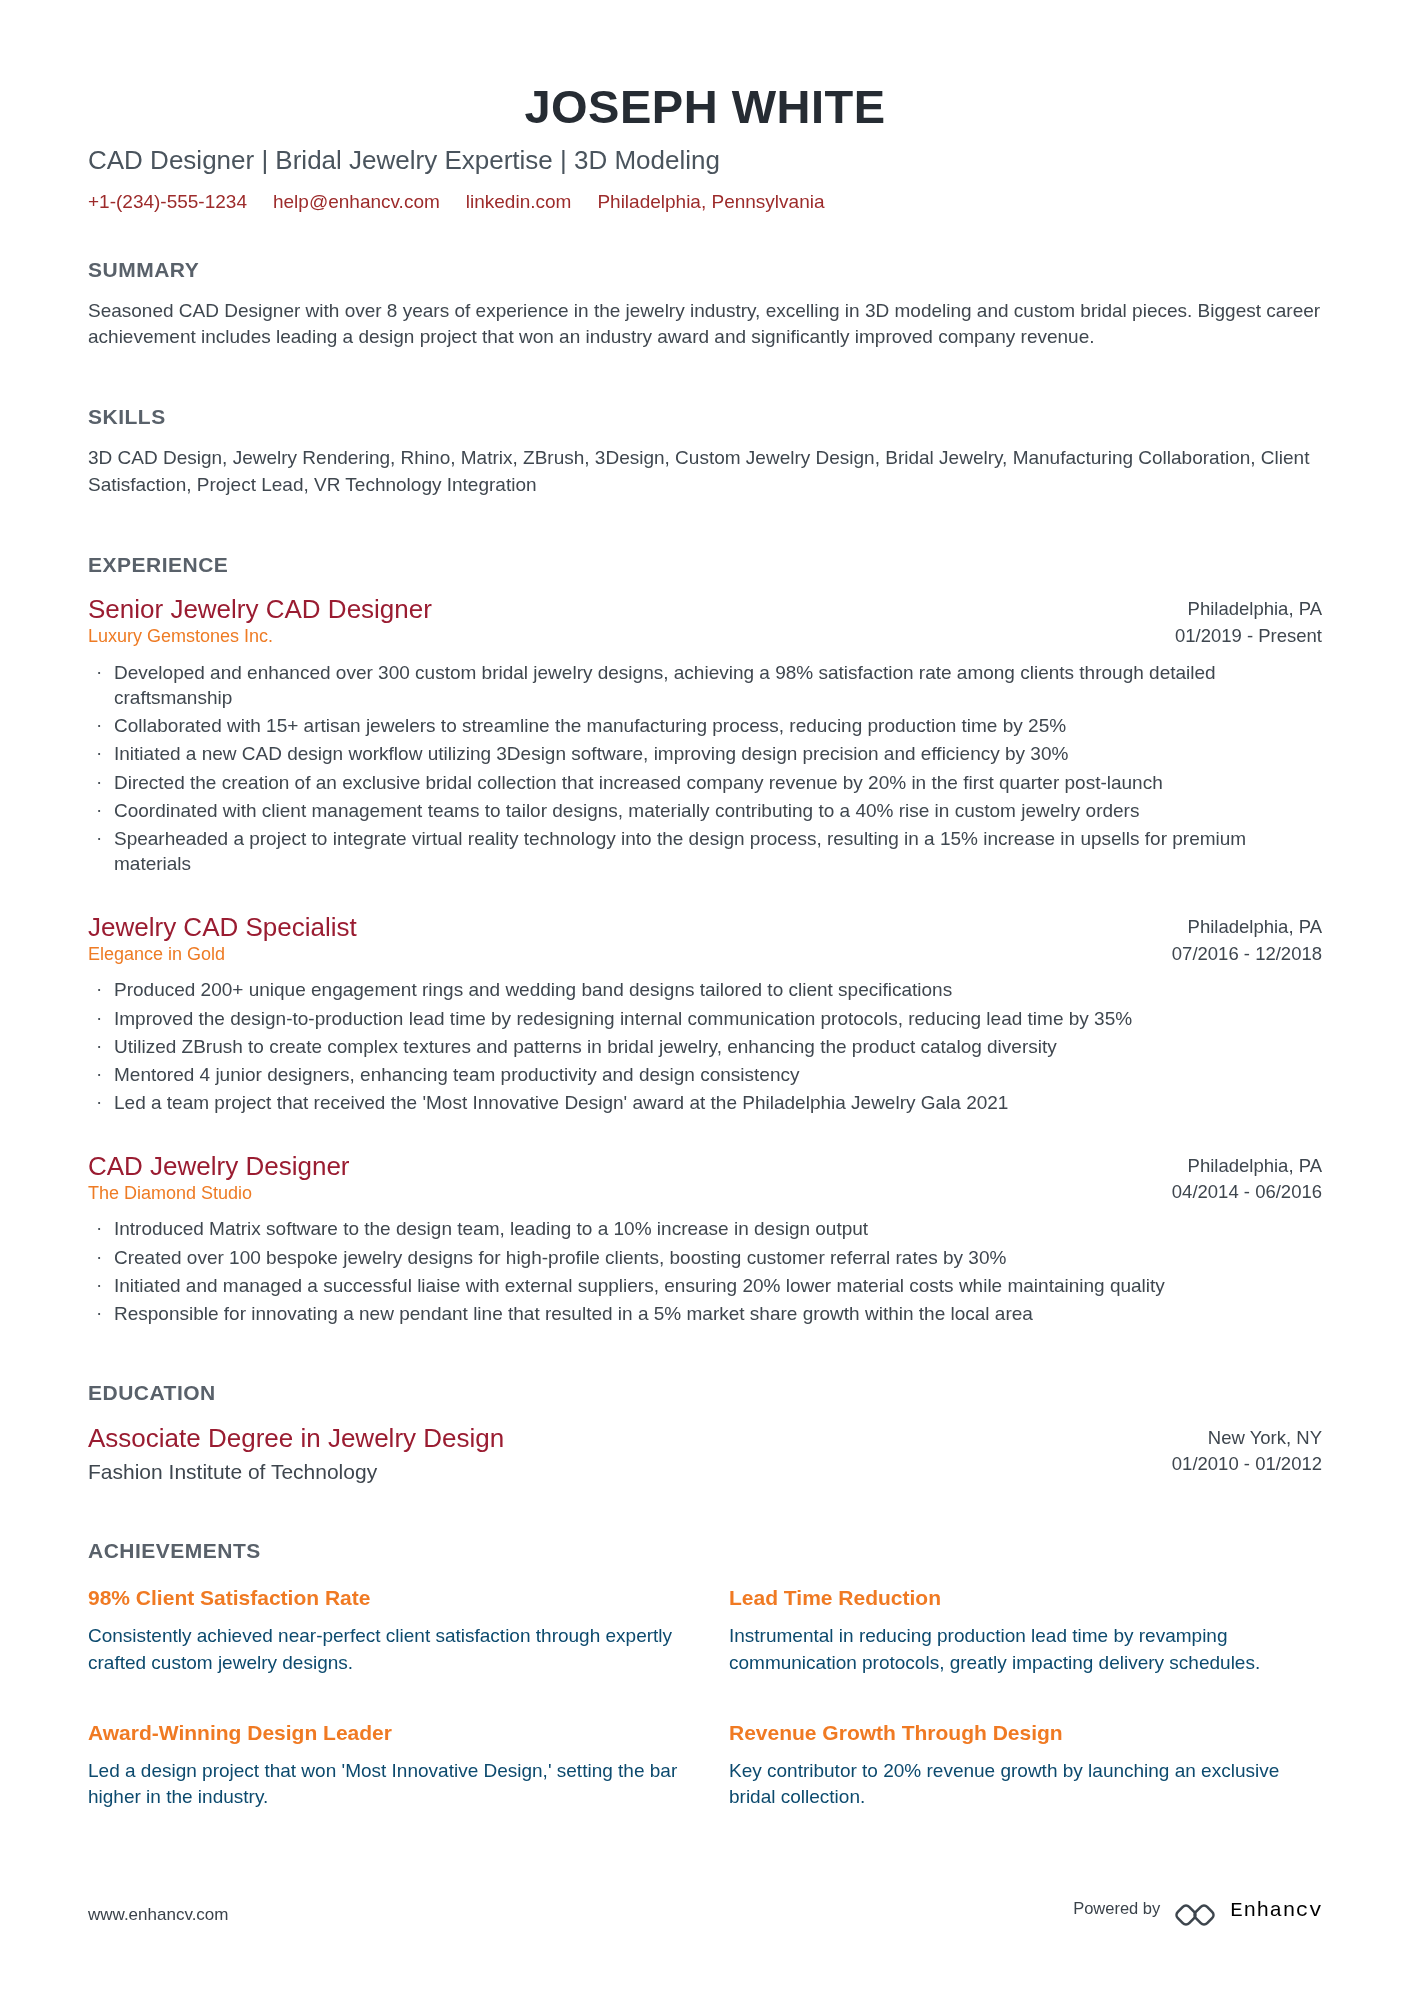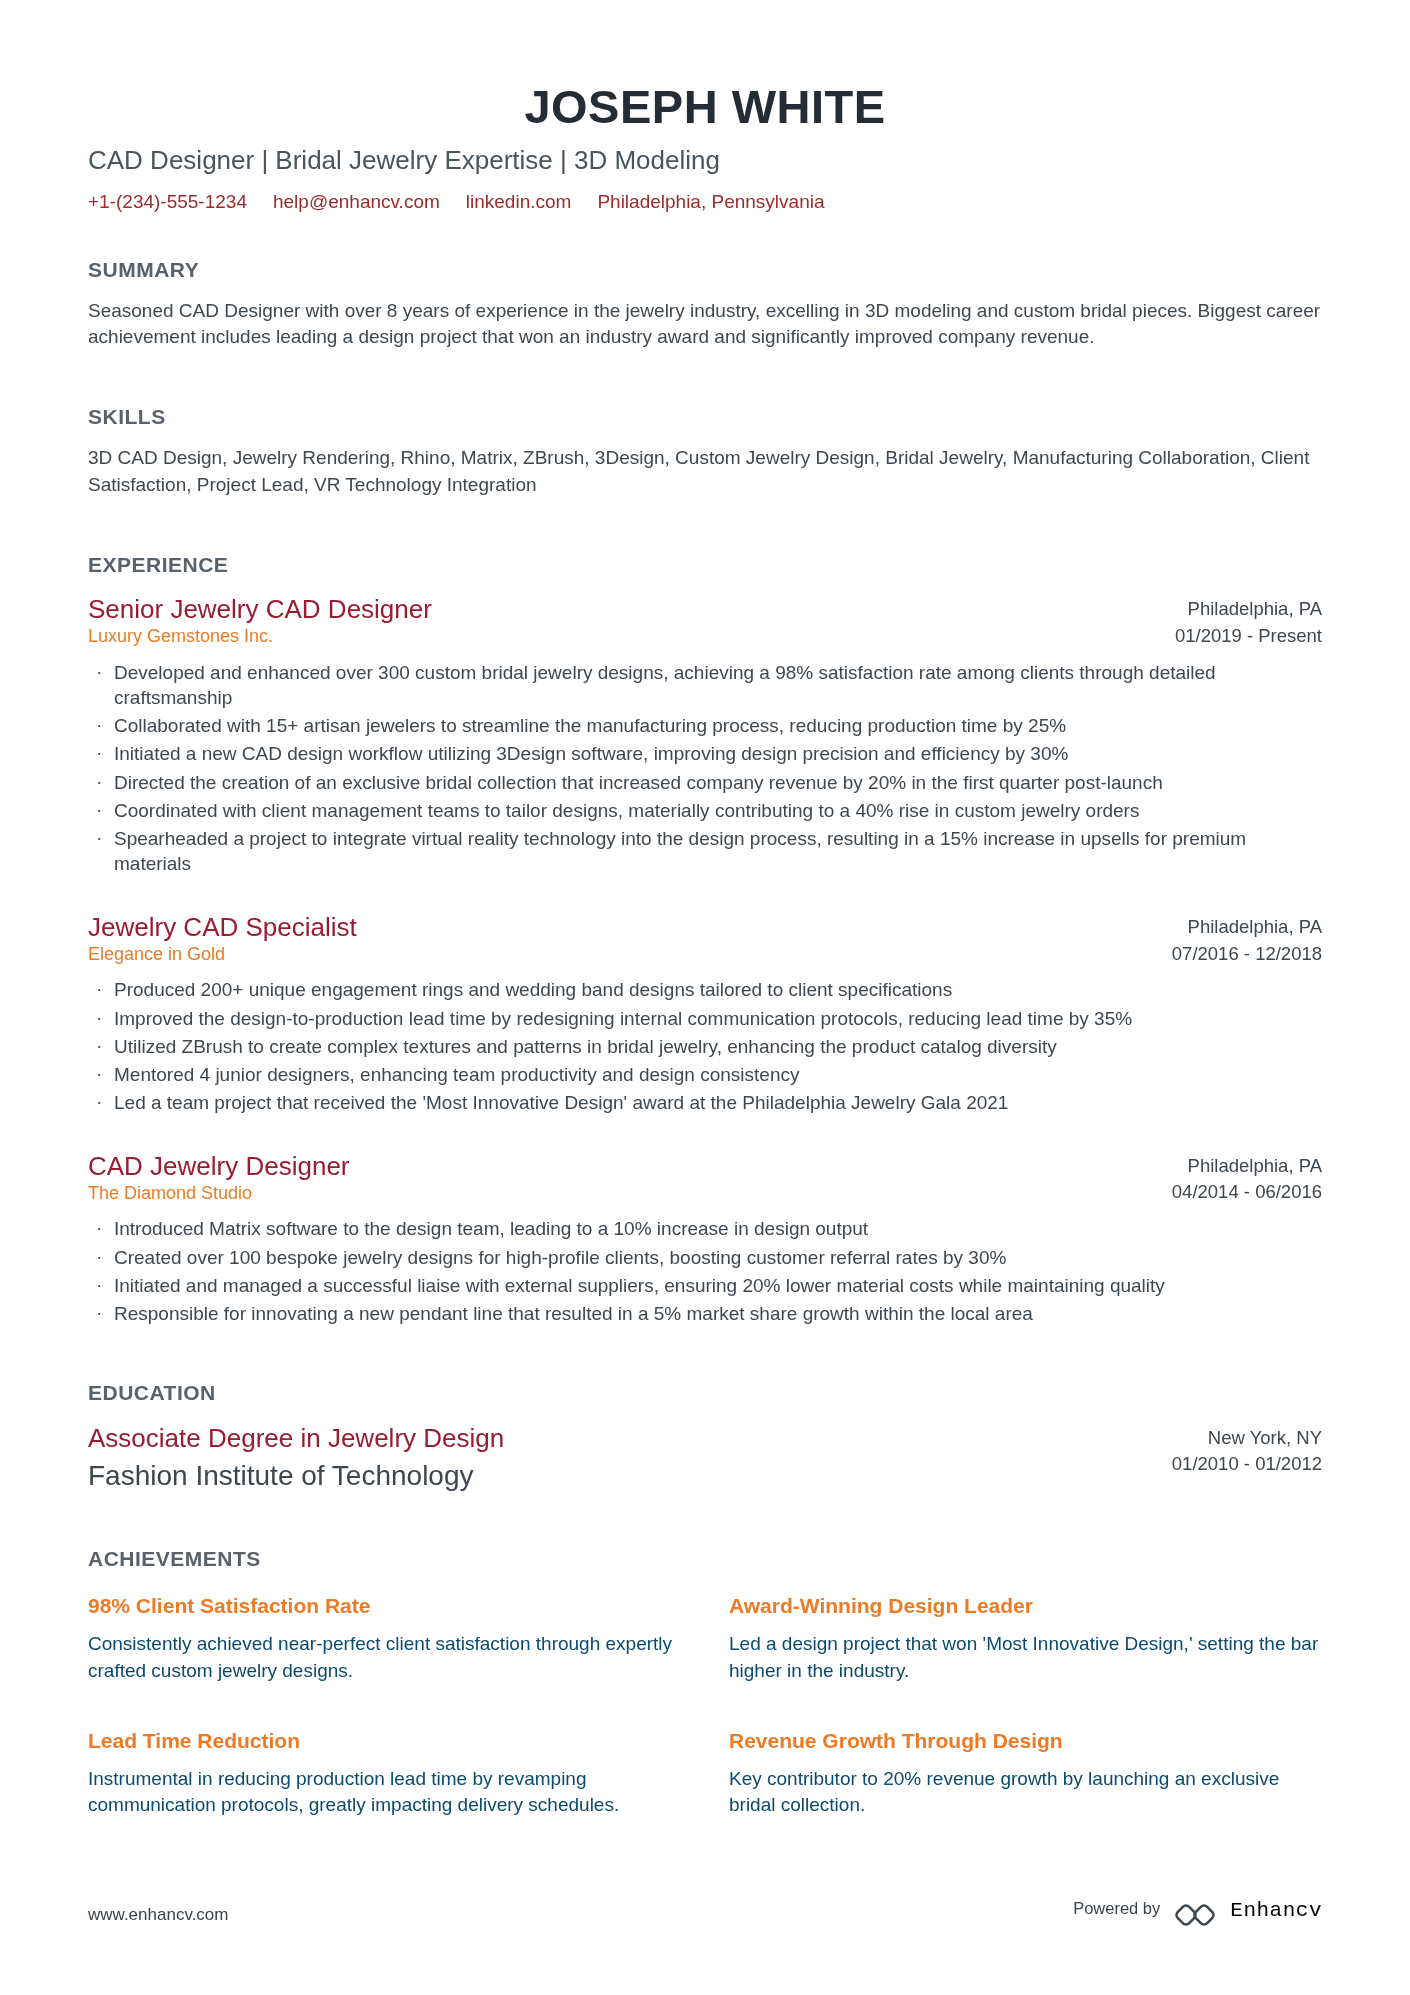--- a/index.html
+++ b/index.html
@@ -40,21 +40,21 @@
   .meta{text-align:right;font-size:18.5px;color:#3E464E;line-height:1.45;flex-shrink:0;padding-top:3px;}
   .bullets{list-style:none;margin:10px 0 0 0;padding:0;}
   .bullets li{
     position:relative;padding-left:26px;font-size:19px;
     line-height:1.33;margin-bottom:3px;color:#3F474F;
   }
   .bullets li::before{
     content:'·';position:absolute;left:8px;top:-1px;color:#4A525A;
   }
   
-  .school{font-size:28px;color:#3E464E;margin-top:6px;}
+  .school{font-size:21px;color:#3E464E;margin-top:6px;}
   
   .ach-grid{display:grid;grid-template-columns:1fr 1fr;column-gap:48px;row-gap:44px;margin-top:22px;}
   .ach-title{font-size:21px;font-weight:700;color:#F07A23;margin-bottom:12px;line-height:1.25;}
   .ach-text{font-size:19px;line-height:1.38;color:#0c4a6e;}
   
   .footer{
     position:absolute;left:88px;right:88px;bottom:64px;
     display:flex;justify-content:space-between;align-items:center;
     font-size:17px;color:#3A424A;
   }
@@ -170,27 +170,27 @@
 
   <section class="sec">
     <h2>ACHIEVEMENTS</h2>
     <div class="ach-grid" id="ach-grid">
   <div class="ach">
     <div class="ach-title">98% Client Satisfaction Rate</div>
     <div class="ach-text">Consistently achieved near-perfect client satisfaction through expertly crafted custom jewelry designs.</div>
   </div>
 
   <div class="ach">
+    <div class="ach-title">Lead Time Reduction</div>
+    <div class="ach-text">Instrumental in reducing production lead time by revamping communication protocols, greatly impacting delivery schedules.</div>
+  </div>
+
+  <div class="ach">
     <div class="ach-title">Award-Winning Design Leader</div>
     <div class="ach-text">Led a design project that won 'Most Innovative Design,' setting the bar higher in the industry.</div>
-  </div>
-
-  <div class="ach">
-    <div class="ach-title">Lead Time Reduction</div>
-    <div class="ach-text">Instrumental in reducing production lead time by revamping communication protocols, greatly impacting delivery schedules.</div>
   </div>
 
   <div class="ach">
     <div class="ach-title">Revenue Growth Through Design</div>
     <div class="ach-text">Key contributor to 20% revenue growth by launching an exclusive bridal collection.</div>
   </div>
 </div>
   </section>
 
   <footer class="footer">

